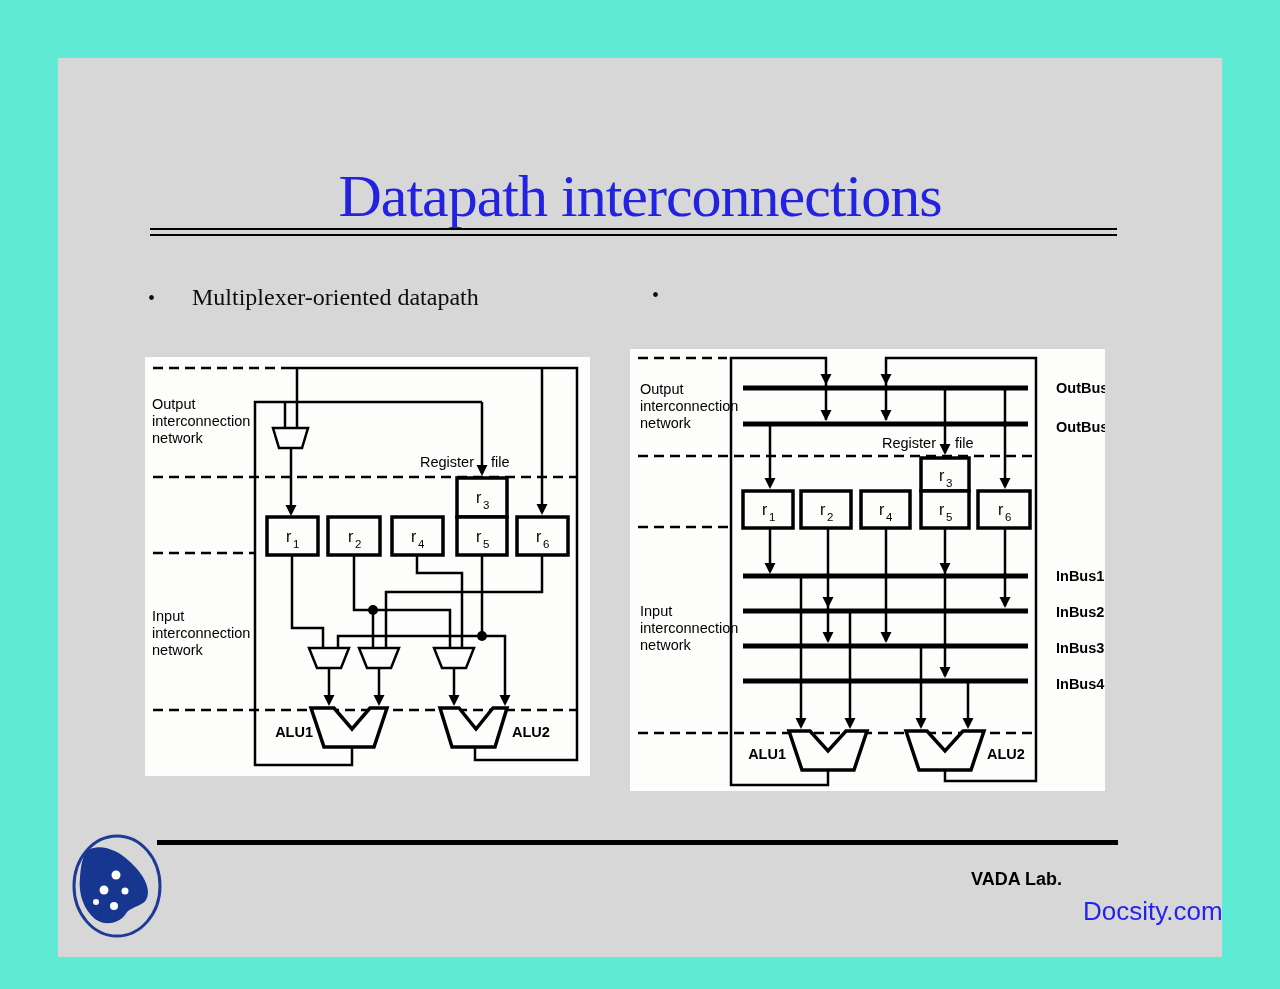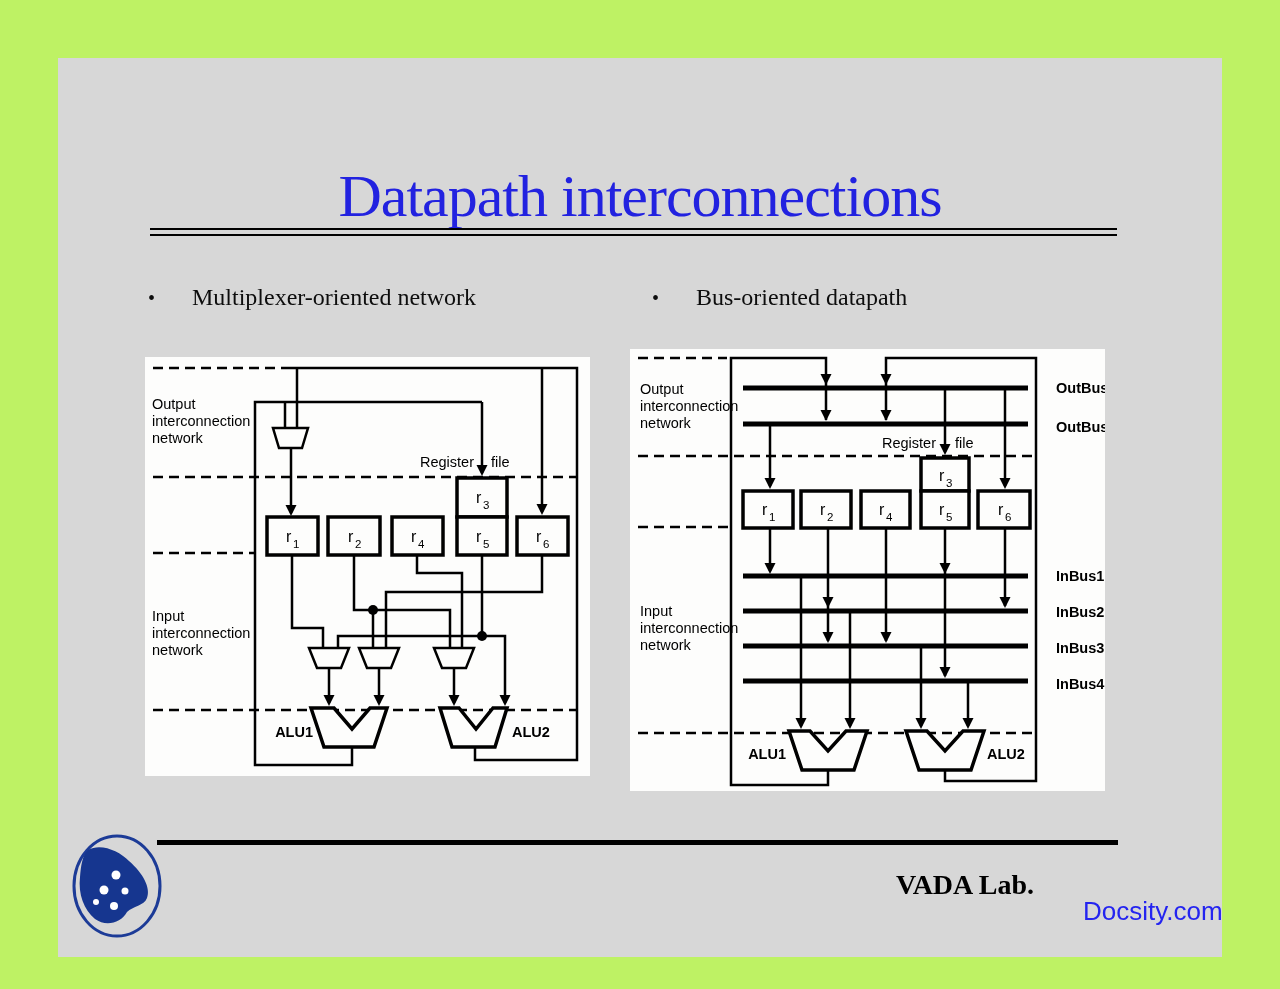--- a/index.html
+++ b/index.html
@@ -1,34 +1,34 @@
 <!DOCTYPE html>
 <html><head>
 <meta charset="utf-8">
 <style>
   html,body{margin:0;padding:0;background:#ffffff;}
-  .page{position:relative;width:1280px;height:989px;background:#bef264;overflow:hidden;
+  .page{position:relative;width:1280px;height:989px;background:#5eead4;overflow:hidden;
         font-family:"Liberation Sans",sans-serif;}
   .slide{position:absolute;left:58px;top:58px;width:1164px;height:899px;background:#d7d7d7;}
   .title{position:absolute;left:58px;top:162px;width:1164px;text-align:center;
          font-family:"Liberation Serif",serif;font-size:60px;font-weight:normal;
          color:#2222e0;letter-spacing:-1px;}
   .rule{position:absolute;left:150px;top:228px;width:967px;height:8px;box-sizing:border-box;
         border-top:2.5px solid #000;border-bottom:2px solid #000;}
   .bullet{position:absolute;font-family:"Liberation Serif",serif;font-size:24px;color:#0d0d0d;
           display:flex;align-items:baseline;}
   .bullet .dot{display:inline-block;width:44px;font-size:20px;}
   .b1{left:148px;top:284px;}
   .b2{left:652px;top:284px;}
   .fig{position:absolute;background:#fdfdfc;}
   .figL{left:145px;top:357px;width:445px;height:419px;}
   .figR{left:630px;top:349px;width:475px;height:442px;}
   .footline{position:absolute;left:157px;top:840px;width:961px;height:5px;background:#000;}
-  .vada{position:absolute;left:832px;top:869px;width:202px;text-align:right;
-        font-family:Liberation Serif, serif;font-weight:bold;font-size:28px;color:#000;}
+  .vada{position:absolute;left:860px;top:869px;width:202px;text-align:right;
+        font-family:Liberation Sans, sans-serif;font-weight:bold;font-size:18px;color:#000;}
   .docsity{position:absolute;left:1083px;top:896px;font-family:"Liberation Sans",sans-serif;
         font-size:26px;color:#2424f0;}
   .logo{position:absolute;left:71px;top:832px;}
   
   svg .net{stroke:#000;stroke-width:2.5;fill:none;}
   svg .bus{stroke:#000;stroke-width:5;fill:none;}
   svg .dash{stroke:#000;stroke-width:2.5;fill:none;stroke-dasharray:10 6;}
   svg .box{stroke:#000;stroke-width:3.5;fill:#fdfdfc;}
   svg .mux{stroke:#000;stroke-width:2.5;fill:#fdfdfc;}
   svg .alu{stroke:#000;stroke-width:3.5;fill:#fdfdfc;stroke-linejoin:miter;}
@@ -44,25 +44,24 @@
 <body>
 
 <div class="page">
   <div class="slide"></div>
 
   <div class="title">Datapath interconnections</div>
   <div class="rule"></div>
 
   <div class="bullet b1">
     <span class="dot">•</span>
-    <span>Multiplexer-oriented network</span>
+    <span>Multiplexer-oriented datapath</span>
   </div>
   <div class="bullet b2">
     <span class="dot">•</span>
-    <span>Bus-oriented datapath</span>
   </div>
 
   <svg class="fig figL" viewBox="145 357 445 419" width="445" height="419">
 
     <line class="dash" x1="153" y1="368" x2="290" y2="368"></line>
     <line class="dash" x1="153" y1="477" x2="577" y2="477"></line>
     <line class="dash" x1="153" y1="553" x2="256" y2="553"></line>
     <line class="dash" x1="153" y1="710" x2="577" y2="710"></line>
 
     <path class="net" d="M475,747 L475,760 L577,760 L577,368 L290,368"></path>

